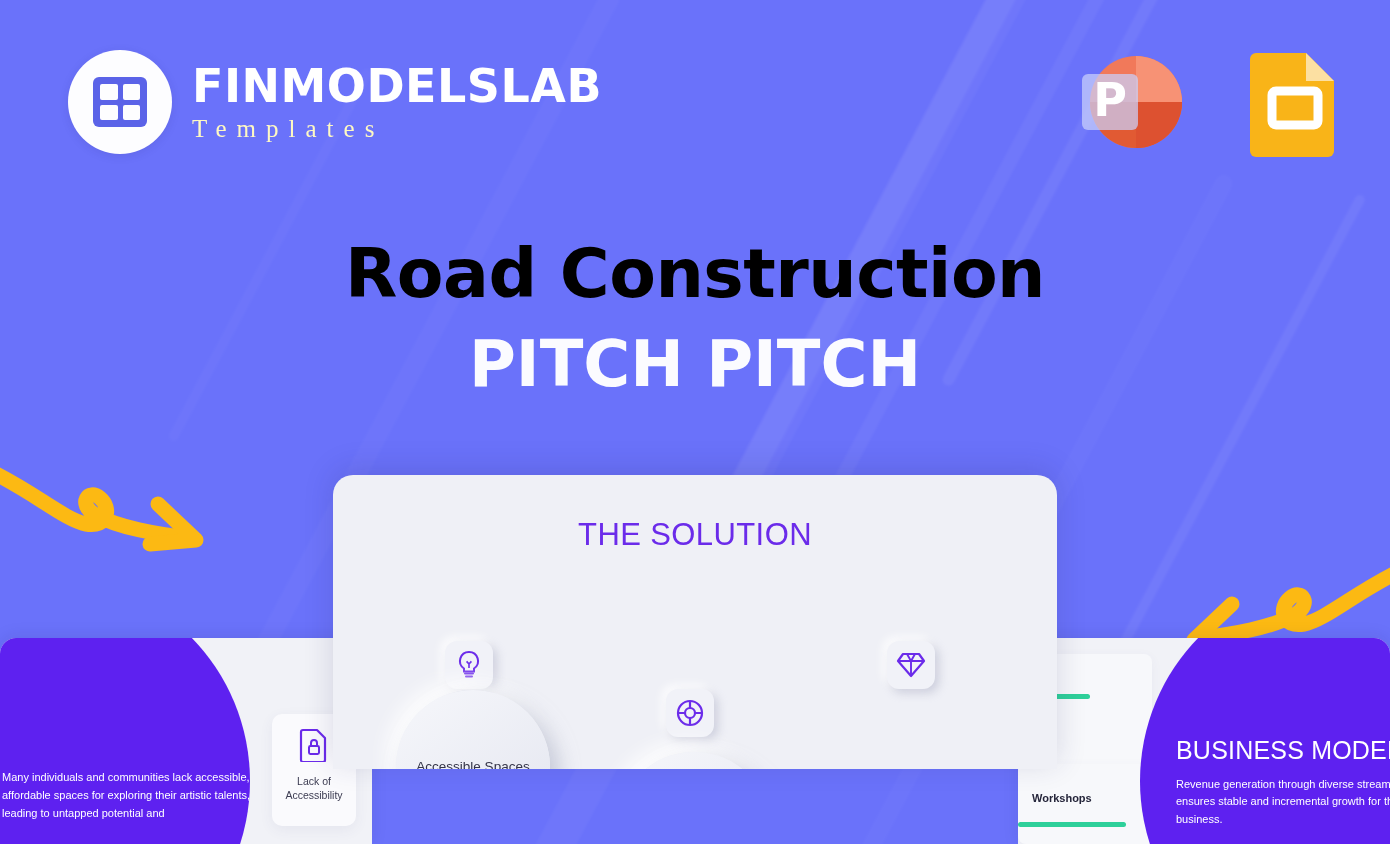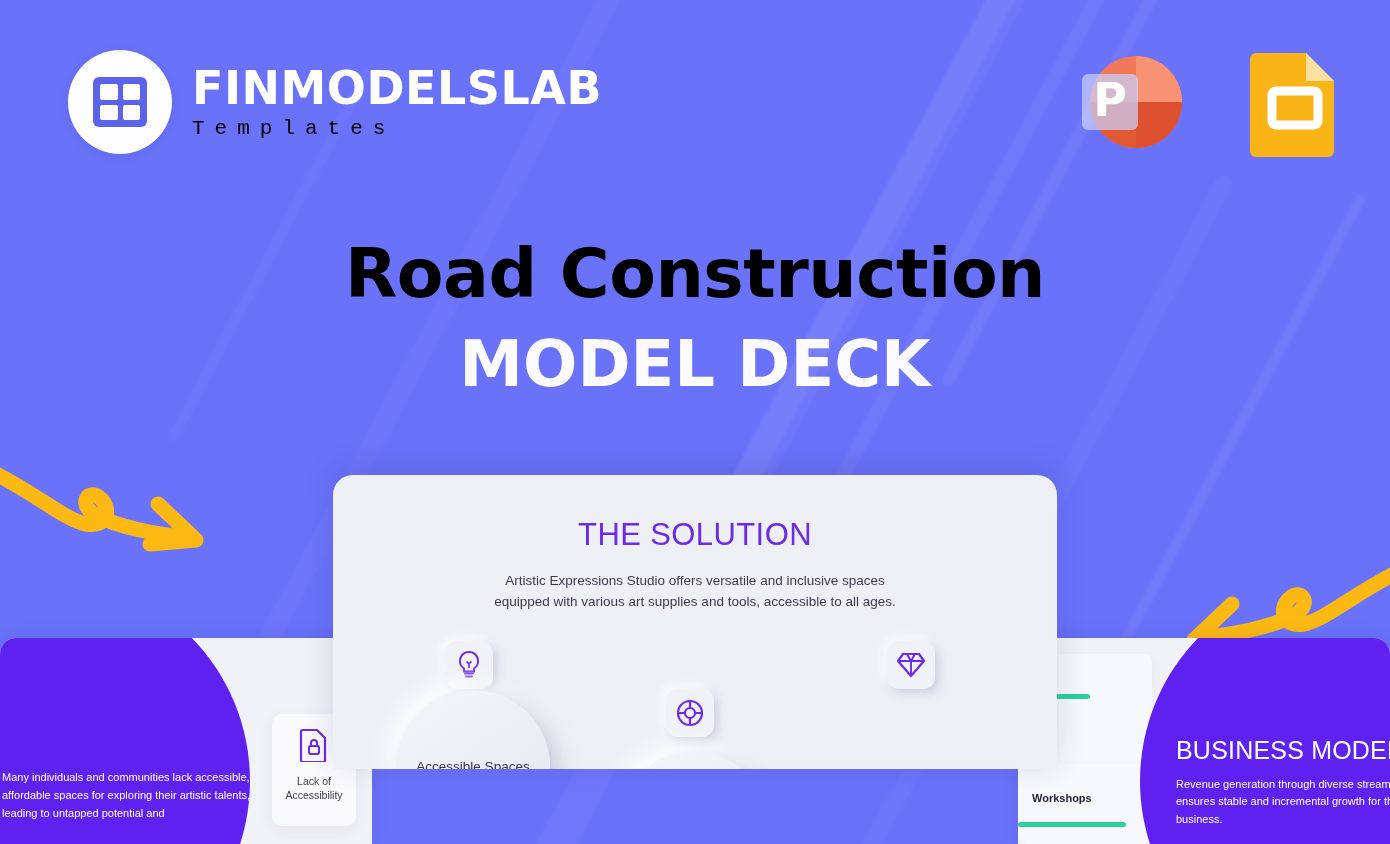--- a/index.html
+++ b/index.html
@@ -44,23 +44,23 @@
     display: grid; grid-template-columns: 1fr 1fr; grid-template-rows: 1fr 1fr;
     gap: 5px; padding: 7px;
   }
   .brand-grid span { background: #fdfdff; border-radius: 2px; display:block; }
   .brand-text { display: flex; flex-direction: column; }
   .brand-title {
     color: #ffffff; font-size: 46px; font-weight: 800; letter-spacing: .5px; line-height: 1;
     font-family: "DejaVu Sans", sans-serif;
   }
   .brand-sub {
-    color: #000000; font-size: 21px; font-weight: 300; letter-spacing: 10px;
+    color: #fef9c3; font-size: 25px; font-weight: 300; letter-spacing: 10px;
     margin-top: 7px; line-height: 1;
-    font-family: Liberation Mono, monospace;
+    font-family: Liberation Serif, serif;
   }
 
   .format-icons { position: absolute; right: 48px; top: 38px; display: flex; align-items: center; gap: 52px; }
 
   
   .hero { position: absolute; left: 0; right: 0; top: 232px; text-align: center; }
   .hero h1 {
     color: #000000; font-size: 68px; font-weight: 800; line-height: 1.24;
     letter-spacing: -0.5px; font-family: "DejaVu Sans", sans-serif;
   }
@@ -199,21 +199,21 @@
 
     <svg width="94" height="110" viewBox="0 0 94 110">
       <path d="M8 6 h50 l28 28 v70 a6 6 0 0 1 -6 6 h-72 a6 6 0 0 1 -6 -6 v-92 a6 6 0 0 1 6 -6 z" fill="#f9b418"></path>
       <path d="M58 6 l28 28 h-28 z" fill="#fce0a2"></path>
       <rect x="24" y="44" width="46" height="34" rx="4" fill="none" stroke="#ffffff" stroke-width="9"></rect>
     </svg>
   </div>
 
   <div class="hero">
     <h1>Road Construction</h1>
-    <h2>MODEL DECK</h2>
+    <h2>PITCH PITCH</h2>
   </div>
 
   <div class="arrow-left">
     <svg width="232" height="120" viewBox="0 0 232 120">
       <path d="M2 22 C 50 44, 82 74, 104 78 C 126 82, 130 62, 118 52 C 106 42, 96 58, 112 68 C 136 82, 176 88, 206 92" fill="none" stroke="#fcb913" stroke-width="15" stroke-linecap="round"></path>
       <path d="M176 58 L214 94 L168 98" fill="none" stroke="#fcb913" stroke-width="15" stroke-linecap="round" stroke-linejoin="round"></path>
     </svg>
   </div>
   <div class="arrow-right">
     <svg width="232" height="120" viewBox="0 0 232 120">
@@ -253,21 +253,20 @@
       <div class="panel-copy copy-right">
         <h3>BUSINESS MODEL</h3>
         <p>Revenue generation through diverse streams ensures stable and incremental growth for the business.</p>
       </div>
     </div>
 
   </div>
 
   <div class="solution-card">
     <h3>THE SOLUTION</h3>
-    <div class="sub">Artistic Expressions Studio offers versatile and inclusive spaces equipped with various art supplies and tools, accessible to all ages.</div>
 
     <div class="feature-icon f1i">
       <svg width="26" height="30" viewBox="0 0 26 30">
         <path d="M13 2 a9 9 0 0 0 -5 16.5 v3 h10 v-3 A9 9 0 0 0 13 2 z" fill="none" stroke="#6b2bea" stroke-width="2"></path>
         <path d="M13 18 v-4 M13 14 l-2.4 -2.6 M13 14 l2.4 -2.6" fill="none" stroke="#6b2bea" stroke-width="1.7"></path>
         <path d="M9 23.5 h8 M10 26.5 h6" stroke="#6b2bea" stroke-width="2" stroke-linecap="round"></path>
       </svg>
     </div>
     <div class="feature f1">
       <span>Accessible Spaces</span>

